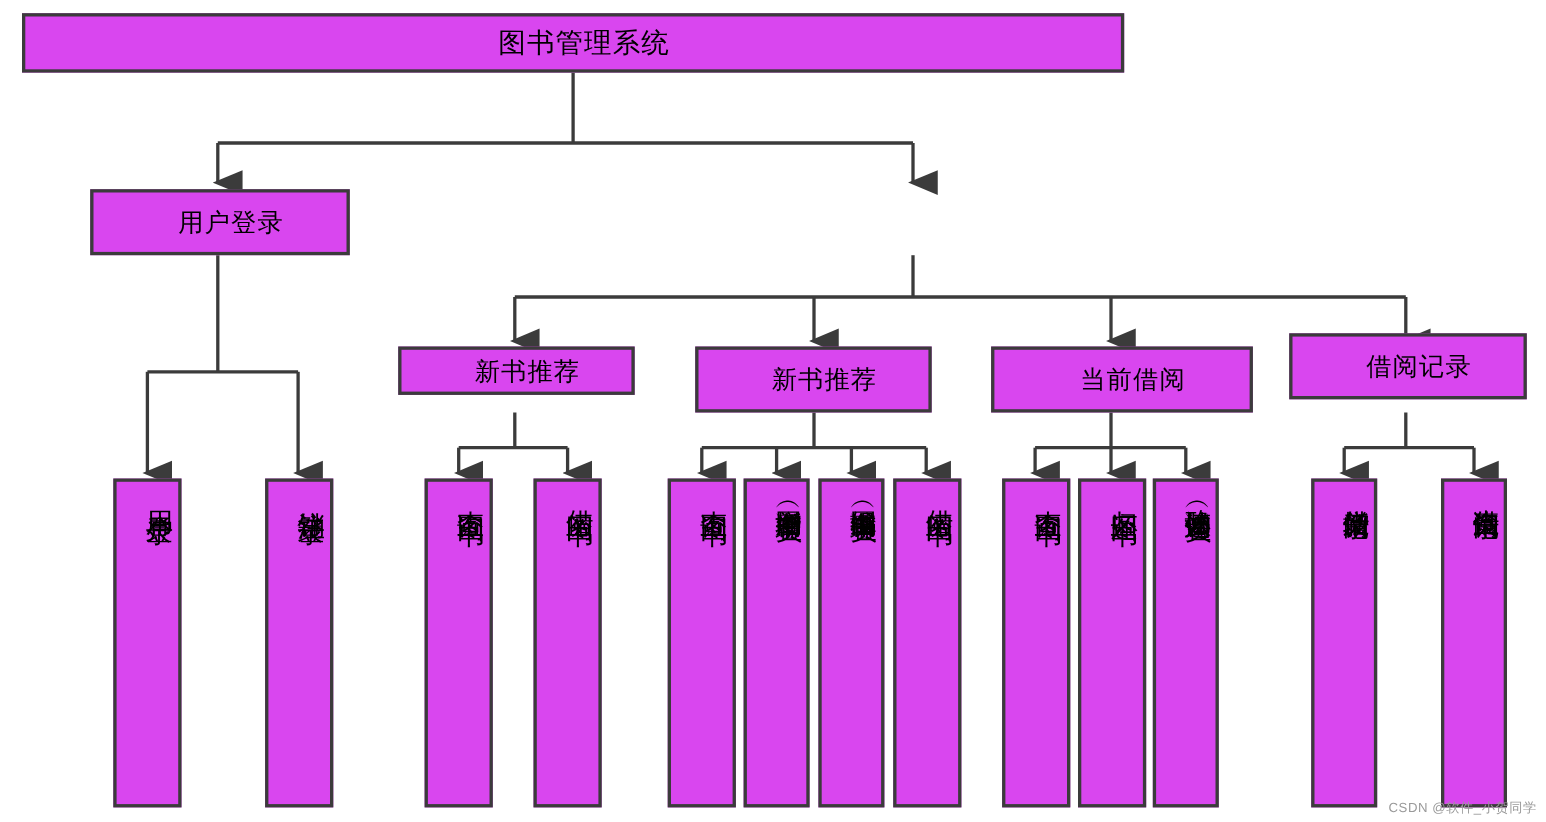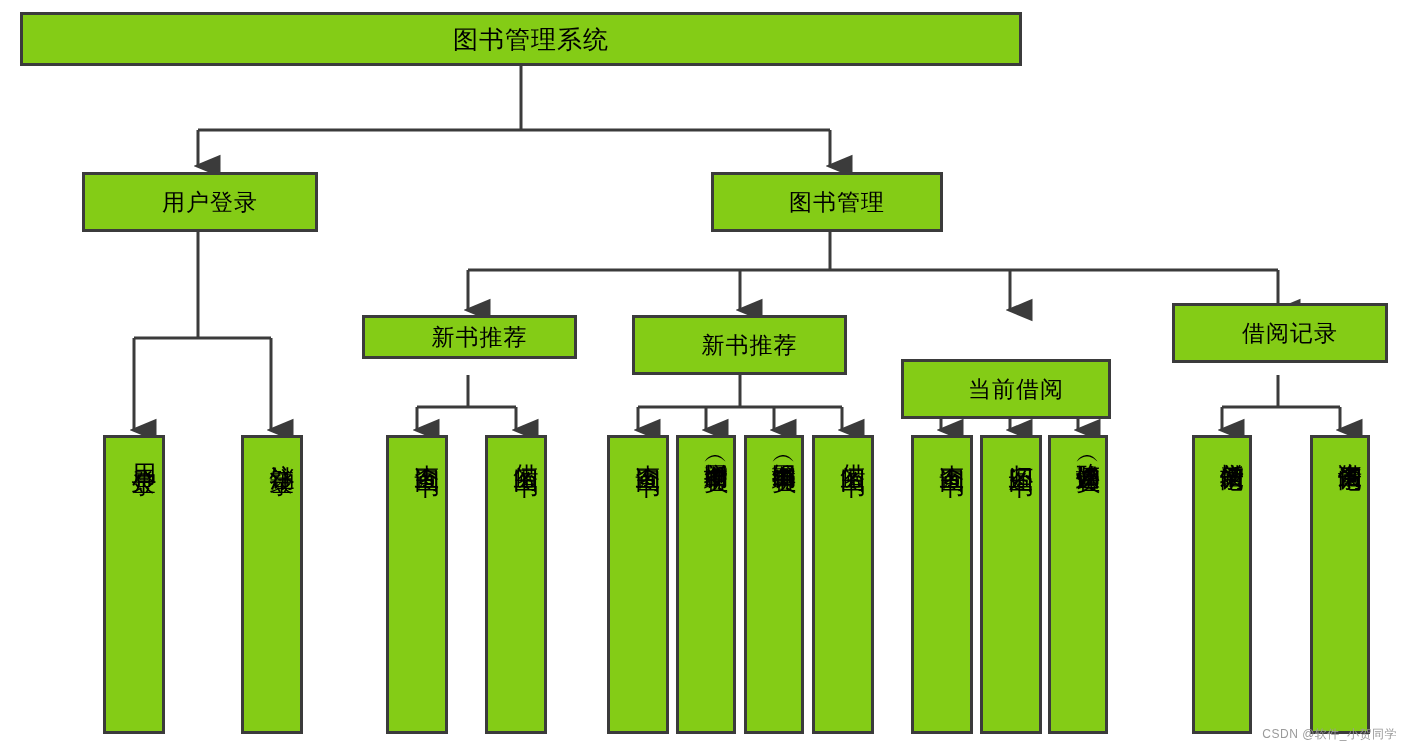--- a/index.html
+++ b/index.html
@@ -24,21 +24,21 @@
     position: absolute;
     left: 0;
     top: 0;
     width: 1405px;
     height: 747px;
   }
   
   .node {
     position: absolute;
     box-sizing: border-box;
-    background: #84cc16;
+    background: #d946ef;
     border: 3px solid #3b3b3b;
     display: flex;
     align-items: center;
     justify-content: center;
     z-index: 2;
     padding-left: 20px;
   }
   .node-label {
     color: #000000;
     letter-spacing: 1px;
@@ -140,33 +140,30 @@
   </svg>
 
   <div class="node root" style="left:20px; top:12px; width:1002px; height:54px;">
     <span class="node-label">图书管理系统</span>
   </div>
 
   <div class="node branch" style="left:82px; top:172px; width:236px; height:60px;">
     <span class="node-label">用户登录</span>
   </div>
 
-  <div class="node branch" style="left:711px; top:172px; width:232px; height:60px;">
-    <span class="node-label">图书管理</span>
-  </div>
 
   <div class="node branch" style="left:362px; top:315px; width:215px; height:44px;">
     <span class="node-label">新书推荐</span>
   </div>
 
   <div class="node branch" style="left:632px; top:315px; width:215px; height:60px;">
     <span class="node-label">新书推荐</span>
   </div>
 
-  <div class="node branch" style="left:901px; top:315px; width:210px; height:60px;margin-top:44px;">
+  <div class="node branch" style="left:901px; top:315px; width:238px; height:60px;">
     <span class="node-label">当前借阅</span>
   </div>
 
   <div class="node branch" style="left:1172px; top:303px; width:216px; height:60px;">
     <span class="node-label">借阅记录</span>
   </div>
 
   <div class="node leaf" style="left:103px; top:435px; width:62px; height:299px;">
     <span class="node-label">用户登录</span>
   </div>

